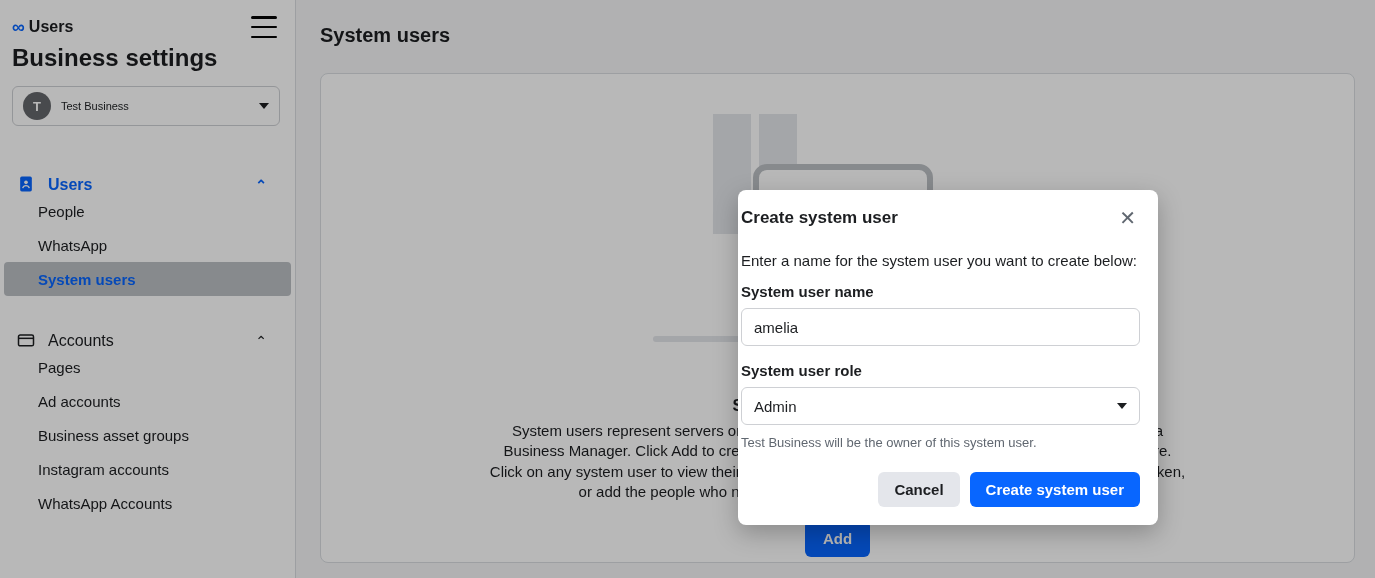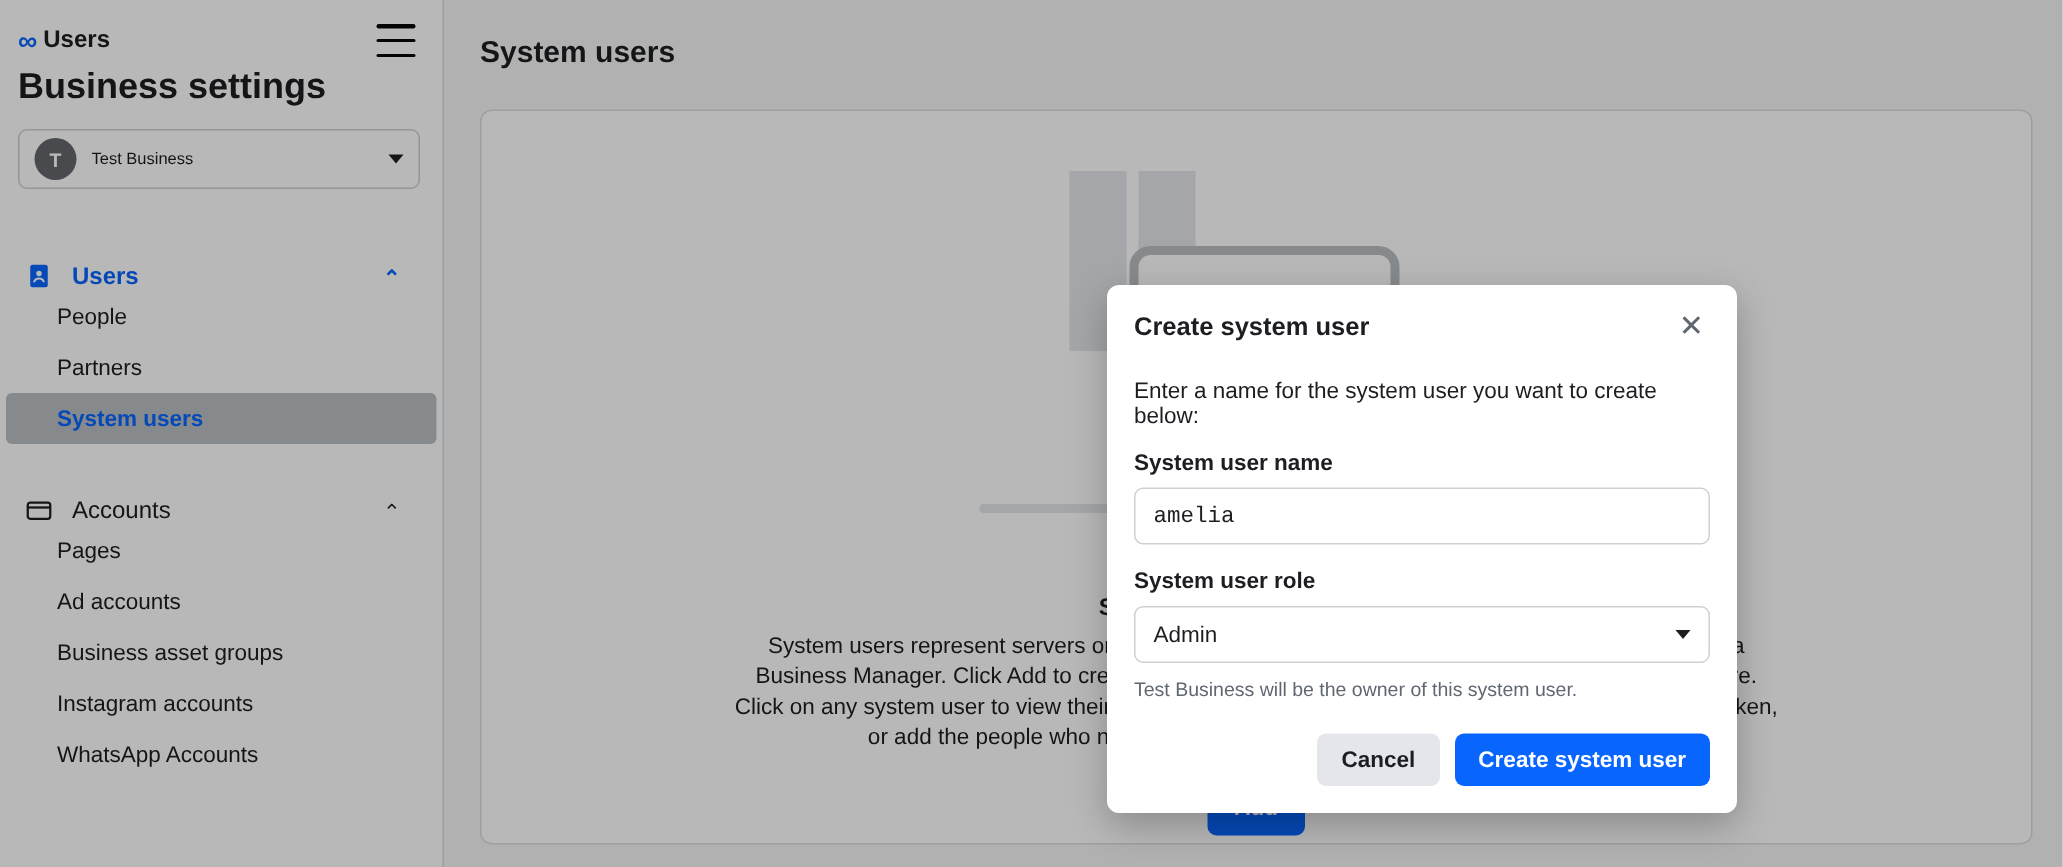--- a/index.html
+++ b/index.html
@@ -68,30 +68,30 @@
   .empty-title { font-size: 20px; font-weight:700; color:#1c1e21; margin-bottom: 20px;}
   .empty-sub   { font-size: 16px; font-weight:600; color:#1c1e21; margin-bottom: 6px;}
   .empty-desc  { font-size: 15px; color:#1c1e21; text-align:center; max-width:700px; line-height:1.35; margin-bottom: 18px;}
   .add-btn { background:#0866ff; color:#fff; font-weight:600; font-size:15px; border:none; border-radius:6px; padding: 10px 18px; cursor:pointer;}
 
   
   .scrim { position:absolute; left:0; top:0; width:1375px; height:578px; background:rgba(0,0,0,0.28);}
   .modal {
     position:absolute; width: 420px; left: 738px; top: 190px;
     background:#fff; border-radius: 8px; box-shadow: 0 8px 24px rgba(0,0,0,0.25);
-    padding: 16px 18px 18px 18px;
+    padding: 16px 18px 18px 3px;
   }
   .modal-head { display:flex; align-items:center; justify-content:space-between; margin-bottom: 22px;}
   .modal-title { font-size:17px; font-weight:700; color:#1c1e21;}
   .close-x { font-size:20px; color:#606770; cursor:pointer; line-height:1; padding:2px 4px;}
   .modal-desc { font-size:15px; color:#1c1e21; margin-bottom: 14px;}
   .field-label { font-size:15px; font-weight:600; color:#1c1e21; margin-bottom: 8px;}
   .text-input {
     width:100%; height:38px; border:1px solid #ced0d4; border-radius:6px; padding: 0 12px;
-    font-size:15px; color:#1c1e21; outline:none; margin-bottom: 16px; font-family: Liberation Mono, monospace;
+    font-size:15px; color:#1c1e21; outline:none; margin-bottom: 16px;
   }
   .select {
     width:100%; height:38px; border:1px solid #ced0d4; border-radius:6px; padding: 0 12px;
     font-size:15px; color:#1c1e21; display:flex; align-items:center; justify-content:space-between;
     cursor:pointer; margin-bottom: 10px;
   }
   .helper { font-size: 13px; color:#606770; margin-bottom: 22px;}
   .modal-actions { display:flex; justify-content:flex-end; gap: 10px;}
   .btn-secondary { background:#e4e6eb; color:#1c1e21; font-weight:600; font-size:15px; border:none; border-radius:6px; padding:9px 16px; cursor:pointer;}
   .btn-primary   { background:#0866ff; color:#fff;    font-weight:600; font-size:15px; border:none; border-radius:6px; padding:9px 16px; cursor:pointer;}
@@ -129,21 +129,21 @@
           <path d="M8 17c.6-2 2.1-3 4-3s3.4 1 4 3" stroke="#fff" stroke-width="1.6" fill="none"></path>
         </svg>
     </span>
     <span>Users</span>
     <span class="chev">⌃</span>
   </div>
   <div class="nav-item">
     <span>People</span>
   </div>
   <div class="nav-item">
-    <span>Partners</span>
+    <span>WhatsApp</span>
   </div>
   <div class="nav-item selected">
     <span>System users</span>
   </div>
 
   <div class="section-gap"></div>
 
   <div class="nav-section-header">
     <span class="nav-icon">
       <svg viewBox="0 0 24 24" width="20" height="20" fill="none" stroke="#1c1e21" stroke-width="1.8">

